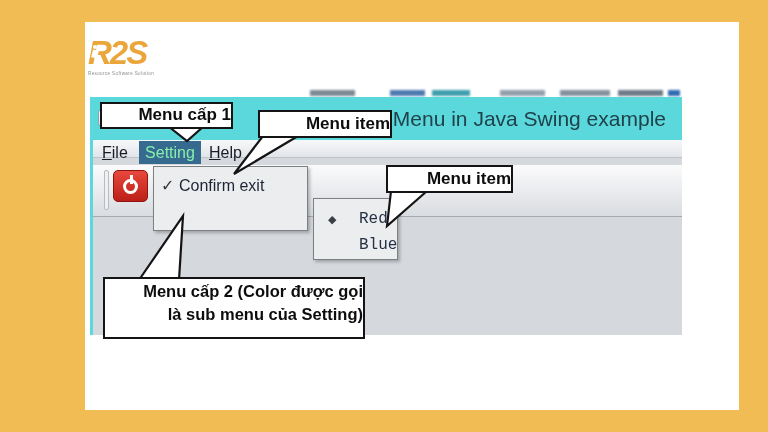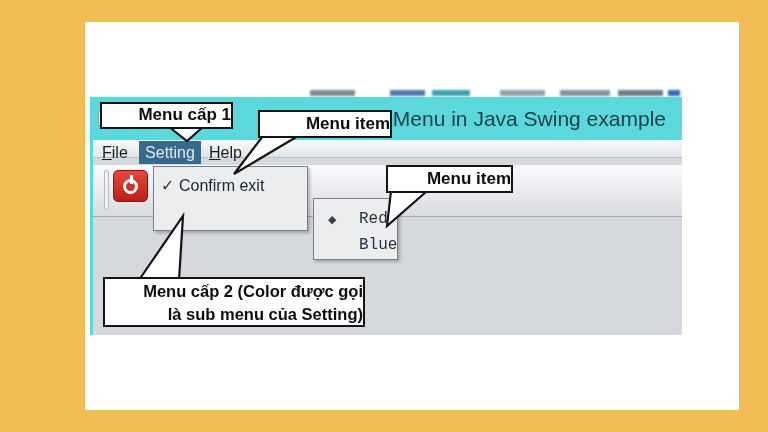--- a/index.html
+++ b/index.html
@@ -28,21 +28,21 @@
   .win-icon i { position:absolute; left:2px; top:8px; width:5px; height:4px; background:#e8973a; display:block; }
   .win-icon b { position:absolute; left:8px; top:4px; width:3px; height:3px; background:#4d7fbe; display:block; }
   .title-text { position:absolute; right:16px; top:0; height:43px; line-height:43px; font-size:21px; color:#20424A; }
 
   .menubar { position:absolute; left:0; top:52px; width:592px; height:18px;
              background:linear-gradient(#f7f8f9,#e2e5e9); border-bottom:1px solid #bfc3c7; }
   .cyan-edge { position:absolute; left:0; top:52px; width:3px; height:195px; background:#5BD8DC; }
   .menu-item { position:absolute; top:2px; font-size:16px; color:#1b1b26; height:21px; line-height:21px; }
   .menu-item .key { text-decoration:underline; }
   .menu-file { left:12px; }
-  .menu-setting { left:49px; top:1px; width:62px; height:23px; background:#366A8F; color:#e5e5e5; text-align:center; line-height:23px; }
+  .menu-setting { left:49px; top:1px; width:62px; height:23px; background:#366A8F; color:#86efac; text-align:center; line-height:23px; }
   .menu-help { left:119px; }
 
   .toolbar { position:absolute; left:3px; top:77px; width:589px; height:52px;
              background:linear-gradient(#fbfbfc,#d9dce0); border-bottom:1px solid #a5a9ad; }
   .tb-handle { position:absolute; left:11px; top:5px; width:5px; height:40px; background:#eef0f3; border:1px solid #b8bcc2; border-radius:2px; }
   .power-btn { position:absolute; left:20px; top:5px; width:35px; height:32px; border-radius:5px;
                background:linear-gradient(#e8483d,#bc1f17); border:1px solid #8e140e; }
   .power-glyph { position:absolute; left:9px; top:8px; width:15px; height:15px;
                  border:3px solid #ffffff; border-radius:50%; }
   .power-glyph i { position:absolute; left:3.5px; top:-7px; width:3px; height:9px; background:#ffffff; display:block; }
@@ -64,28 +64,36 @@
   .sm-bullet { position:absolute; left:14px; top:0; font-size:11px; color:#3a3f46; }
   .sm-label { position:absolute; left:45px; top:0;font-family:Liberation Mono, monospace; }
 
   
   .tails { position:absolute; left:0; top:0; width:768px; height:432px; z-index:45; pointer-events:none; }
   .callout { position:absolute; z-index:50; background:#ffffff; border:2.5px solid #141414;
              font-weight:bold; color:#0d0d0d; text-align:right; }
   .c1 { left:100px; top:102px; width:133px; height:27px; font-size:17px; line-height:22px; }
   .c2 { left:258px; top:110px; width:134px; height:28px; font-size:17px; line-height:23px; }
   .c3 { left:386px; top:165px; width:127px; height:28px; font-size:17px; line-height:23px; }
-  .c4 { left:103px; top:277px; width:262px; height:50px; font-size:16.5px; line-height:23px; padding-top:1px; }
+  .c4 { left:103px; top:277px; width:262px; height:62px; font-size:16.5px; line-height:23px; padding-top:1px; }
 </style>
 </head>
 <body>
 
 <div class="stage">
   <div class="card"></div>
 
+  <div class="logo">
+    <div class="logo-text">R2S</div>
+    <div class="logo-figure">
+      <span style="left:2px;top:0;width:4px;height:4px;border-radius:50%;"></span>
+      <span style="left:1px;top:5px;width:6px;height:8px;transform:rotate(14deg);"></span>
+    </div>
+    <div class="logo-tagline">Resource Software Solution</div>
+  </div>
 
   <div class="appwin">
 
     <div class="crop-strip">
       <span style="left:220px;width:45px;background:#7c8894;"></span>
       <span style="left:300px;width:35px;background:#4f7ab0;"></span>
       <span style="left:342px;width:38px;background:#3f9fae;"></span>
       <span style="left:410px;width:45px;background:#93a0ac;"></span>
       <span style="left:470px;width:50px;background:#84929e;"></span>
       <span style="left:528px;width:45px;background:#6e7c8a;"></span>

